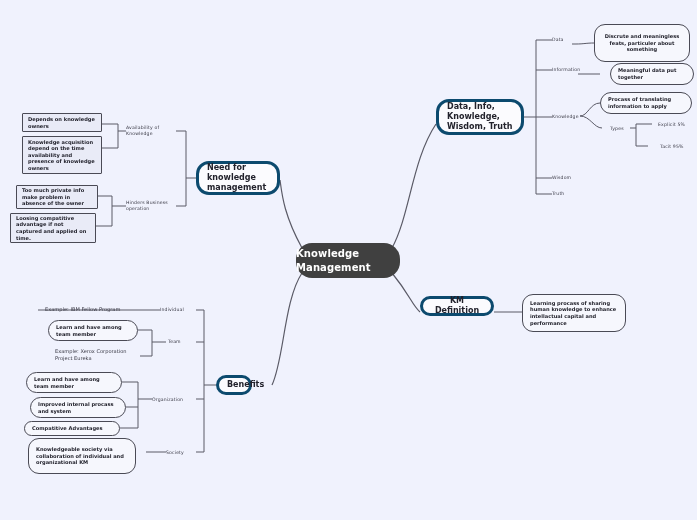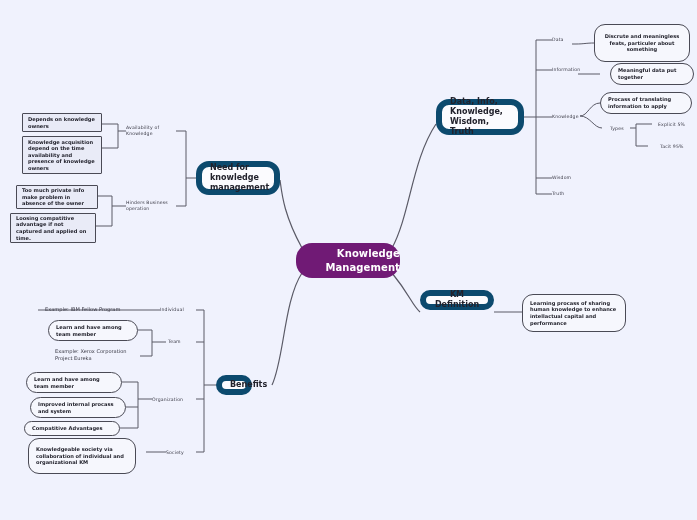--- a/index.html
+++ b/index.html
@@ -42,37 +42,37 @@
     border-radius: 1px;
     background: #e9ebf7;
   }
   .node.plain {
     border: none;
     background: transparent;
     font-weight: normal;
     color: #3a3a46;
   }
   .node.center {
-    background: #701a75;
+    background: #404040;
     border: none;
     border-radius: 16px;
     color: #ffffff;
     justify-content: center;
-    text-align: right;
+    text-align: left;
     font-size: 10px;
     font-weight: bold;
     line-height: 1.35;
     letter-spacing: .1px;
   }
   .node.lvl1 {
     font-size: 8px;
     padding: 4px 8px;
     border-radius: 13px;
     background: #fbfbfe;
-    border: 6px solid #0c4a6e;
+    border: 3px solid #0c4a6e;
   }
   .node.leafbox {
     font-size: 5.1px;
     padding: 3px 5px;
   }
   .node.leafpill {
     font-size: 5.1px;
     padding: 3px 7px;
     border-radius: 11px;
     background: #f6f7fd;
@@ -219,21 +219,21 @@
   <div class="node plain label" style="left:126px; top:198px; width:48px; height:16px;">
     <span class="txt">Hinders Business operation</span>
   </div>
   <div class="node rect leafbox" style="left:16px; top:185px; width:82px; height:24px;">
     <span class="txt">Too much private info make problem in absence of the owner</span>
   </div>
   <div class="node rect leafbox" style="left:10px; top:213px; width:86px; height:30px;">
     <span class="txt">Loosing compatitive advantage if not captured and applied on time.</span>
   </div>
 
-  <div class="node lvl1" style="left:420px; top:290px; width:74px; height:20px; justify-content:center; text-align:center;">
+  <div class="node lvl1" style="left:420px; top:296px; width:74px; height:20px; justify-content:center; text-align:center;">
     <span class="txt">KM Definition</span>
   </div>
   <div class="node leafpill" style="left:522px; top:294px; width:104px; height:38px;">
     <span class="txt">Learning procass of sharing human knowledge to enhance intellactual capital and performance</span>
   </div>
 
   <div class="node lvl1" style="left:216px; top:375px; width:36px; height:20px; justify-content:center; text-align:center;">
     <span class="txt">Benefits</span>
   </div>
 

